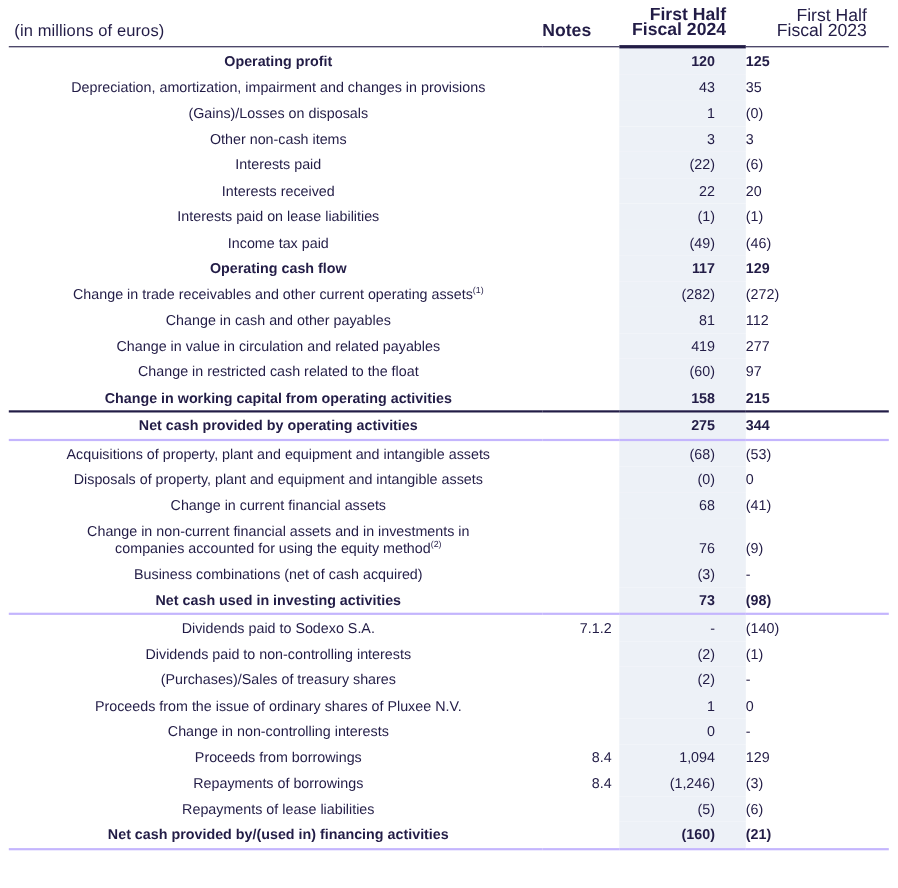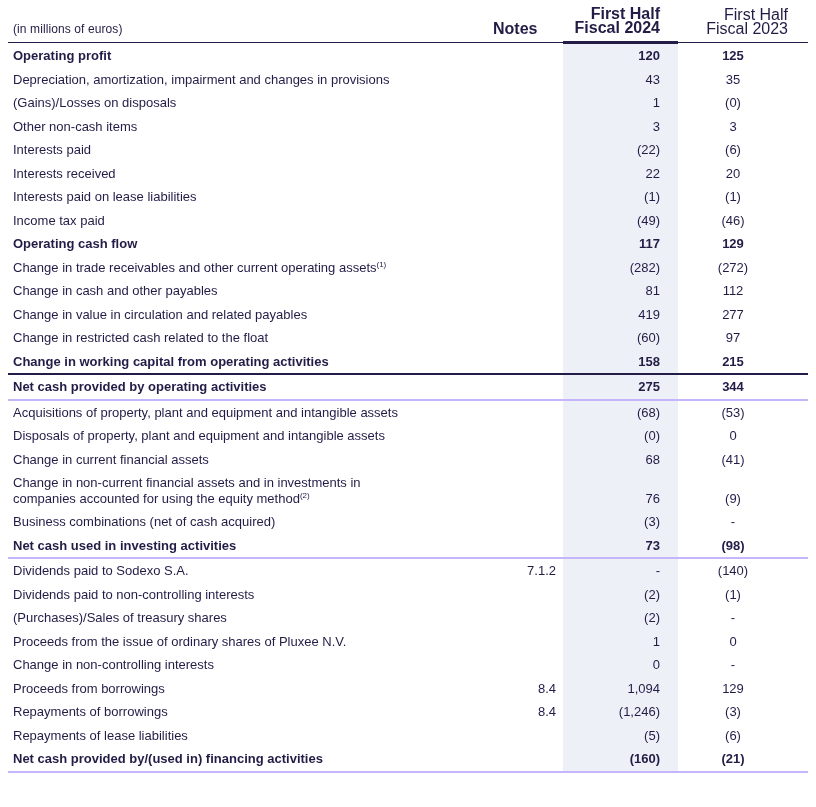--- a/index.html
+++ b/index.html
@@ -32,21 +32,21 @@
     vertical-align: bottom;
     padding: 3px 0 6px 0;
     border-bottom: 1px solid #221c46;
     font-size: 16px;
     line-height: 14px;
     white-space: pre-line;
   }
   th.h-units {
     text-align: left;
     font-weight: normal;
-    font-size: 12px;
+    font-size: 15px;
     padding-left: 5px;
     letter-spacing: 0.1px;
   }
   th.h-notes {
     text-align: left;
     padding-right: 7px;
     font-weight: 700;
   }
   th.h-2024 {
     text-align: right;
@@ -60,29 +60,29 @@
     font-weight: 500;
   }
 
   tbody td {
     vertical-align: bottom;
     padding: 4px 0 4px 0;
     font-size: 13px;
     line-height: 15.5px;
     font-weight: normal;
   }
-  td.c-label { text-align: left; padding-left: 5px; }
+  td.c-label { text-align: center; padding-left: 5px; }
   td.c-label .wrap-limit { display: inline-block; max-width: 402px; }
   td.c-notes { text-align: right; padding-right: 7px; }
   td.c-v24 {
     text-align: right;
-    padding-right: 18px;
+    padding-right: 28px;
     background: #edf1f7;
   }
-  td.c-v23 { text-align: center; padding-right: 20px; }
+  td.c-v23 { text-align: left; padding-right: 20px; }
 
   tr.bold td { font-weight: 700; }
   tr.rule-above td { border-top: 2px solid #221c46; }
   tr.rule-below td { border-bottom: 2px solid #c4b5fd; }
 
   sup {
     font-size: 8px;
     line-height: 0;
     vertical-align: super;
     letter-spacing: 0;

